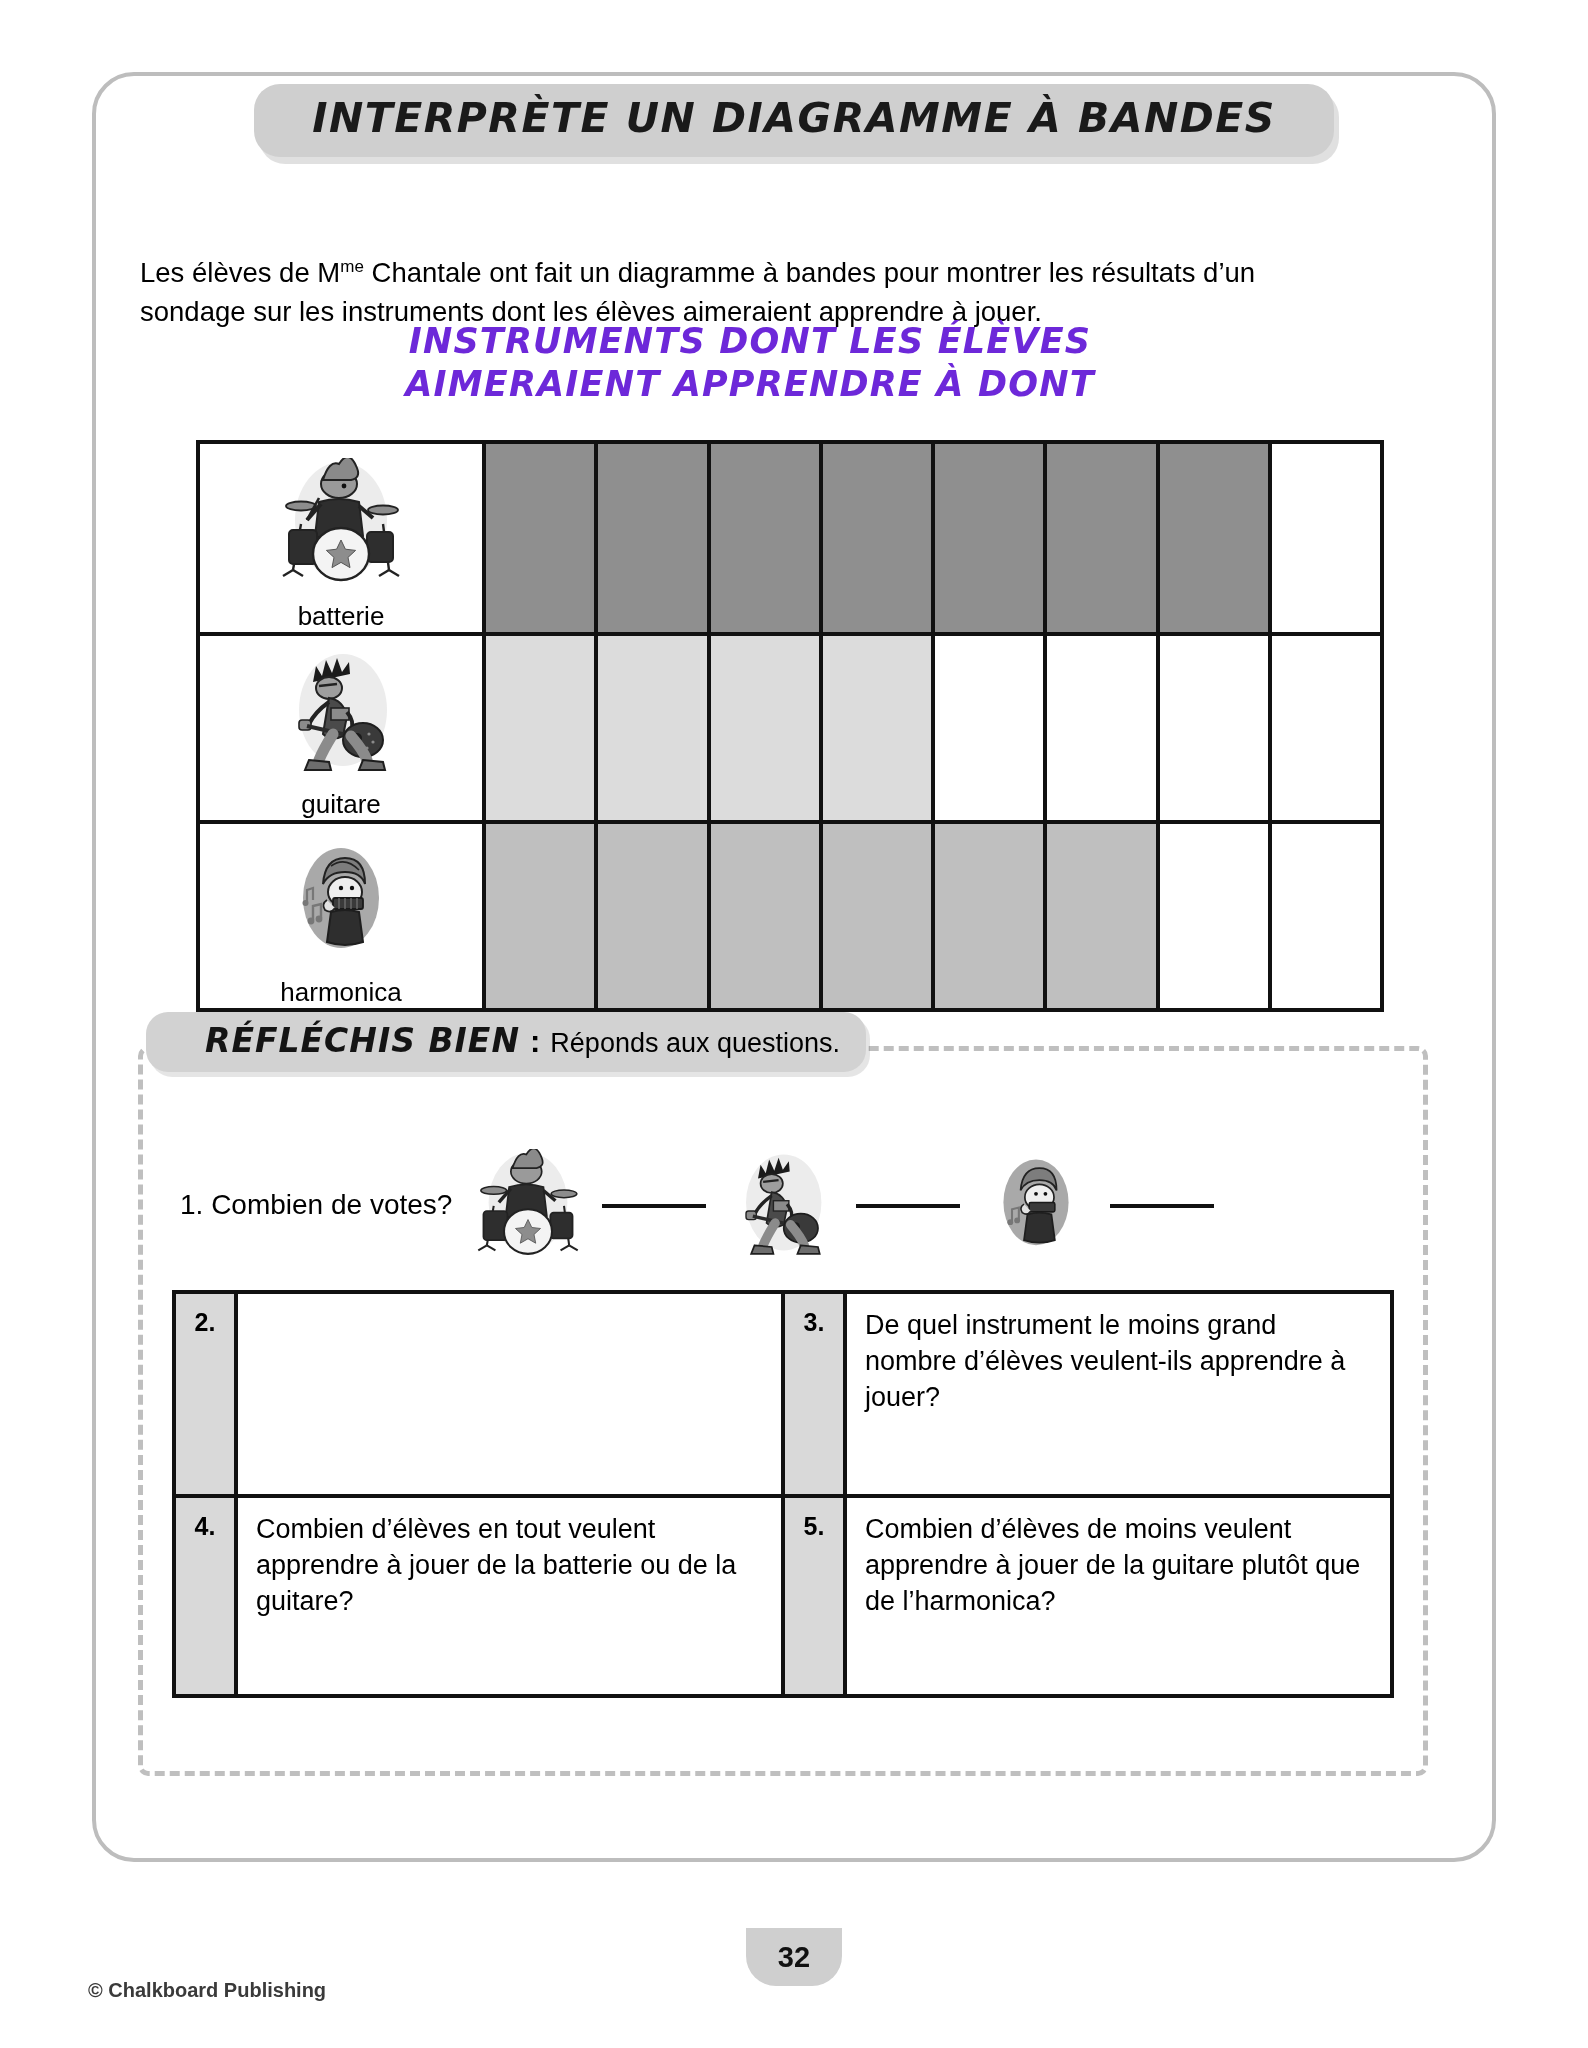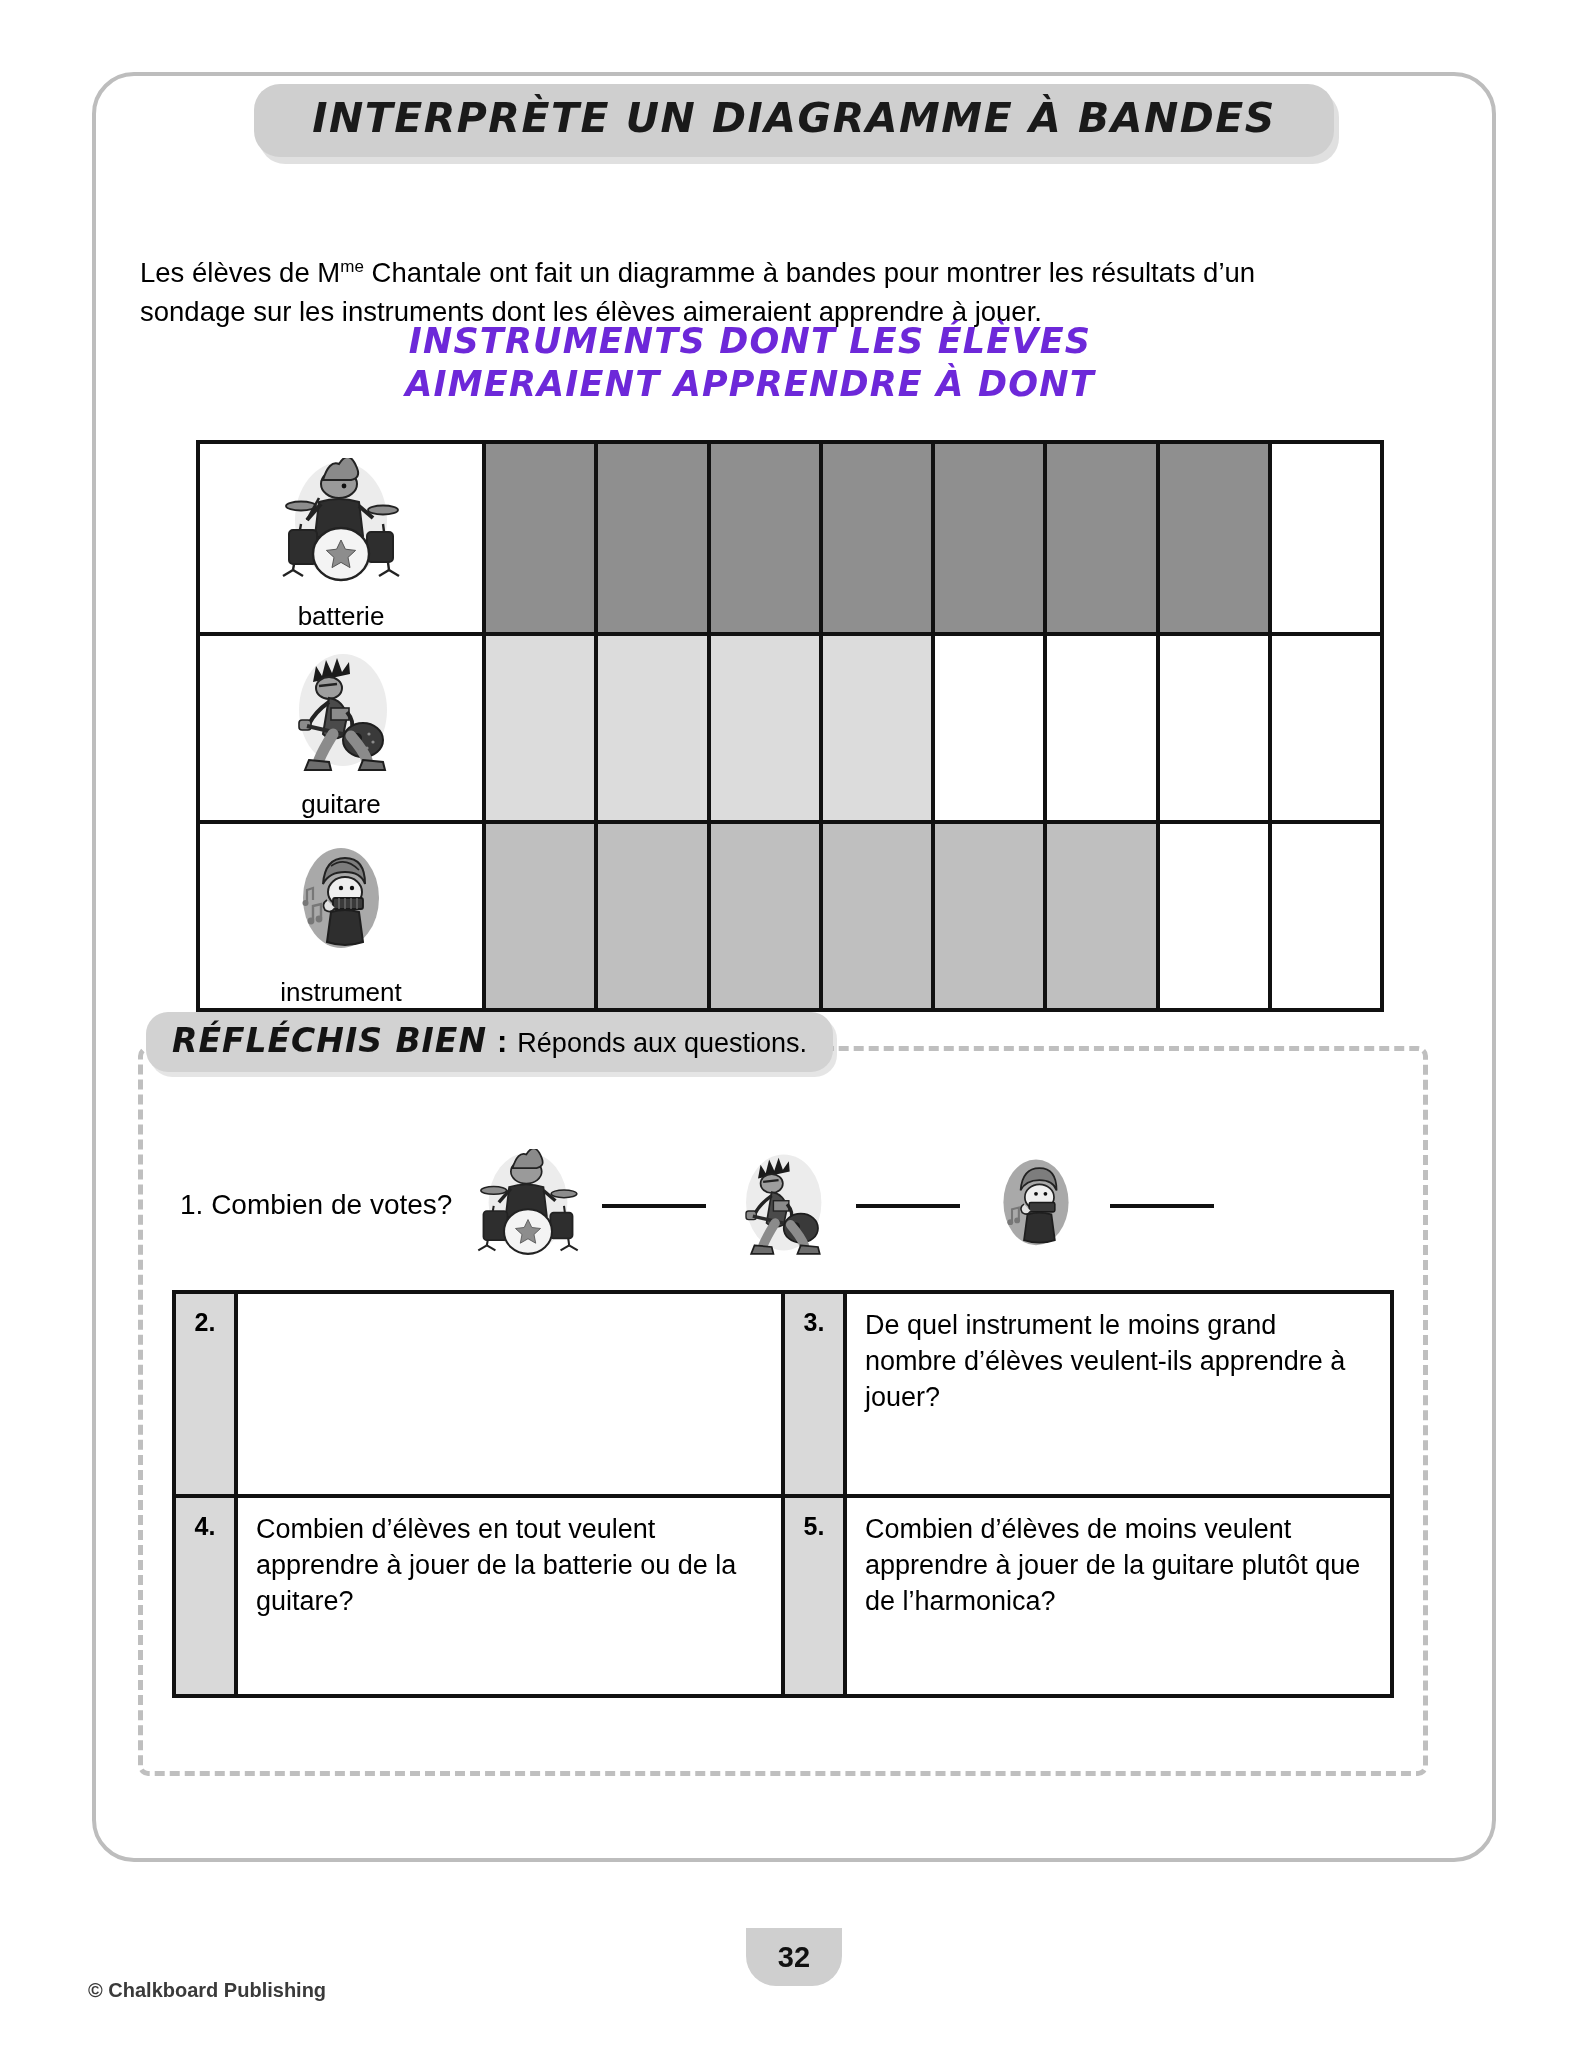--- a/index.html
+++ b/index.html
@@ -138,20 +138,21 @@
     box-shadow:4px 5px 0 rgba(0,0,0,0.10);
   }
   .reflect-banner .rb-title{
     font-family:"DejaVu Sans", sans-serif;
     font-weight:bold;
     font-style:italic;
     font-size:33px;
     letter-spacing:1px;
     color:#141414;
     white-space:nowrap;
+    margin-left:33px;
   }
   .reflect-banner .rb-colon{
     font-size:31px; font-weight:bold;
   }
   .reflect-banner .rb-sub{
     font-size:27px;
     color:#000;
     white-space:nowrap;
   }
 
@@ -391,21 +392,21 @@
 
           <path d="M60 76 q14 -4 28 0 l4 30 q-18 6 -36 0 z" fill="#2e2e2e" stroke="#1e1e1e" stroke-width="2"></path>
 
           <path d="M42 84 l0 -14 8 -2 0 14" stroke="#777" stroke-width="2.4" fill="none"></path>
           <circle cx="40" cy="85" r="3.4" fill="#777"></circle>
           <circle cx="48" cy="83" r="3.4" fill="#777"></circle>
           <path d="M36 66 l0 -12 6 -2 0 12" stroke="#777" stroke-width="2.2" fill="none"></path>
           <circle cx="34.5" cy="67" r="3" fill="#777"></circle>
         </svg>
       </div>
-      <div class="label-text">instrument</div>
+      <div class="label-text">harmonica</div>
     </div>
     <div class="cells">
       <div class="cell" style="background:#bfbfbf"></div>
       <div class="cell" style="background:#bfbfbf"></div>
       <div class="cell" style="background:#bfbfbf"></div>
       <div class="cell" style="background:#bfbfbf"></div>
       <div class="cell" style="background:#bfbfbf"></div>
       <div class="cell" style="background:#bfbfbf"></div>
       <div class="cell" style="background:#ffffff"></div>
       <div class="cell" style="background:#ffffff"></div>

